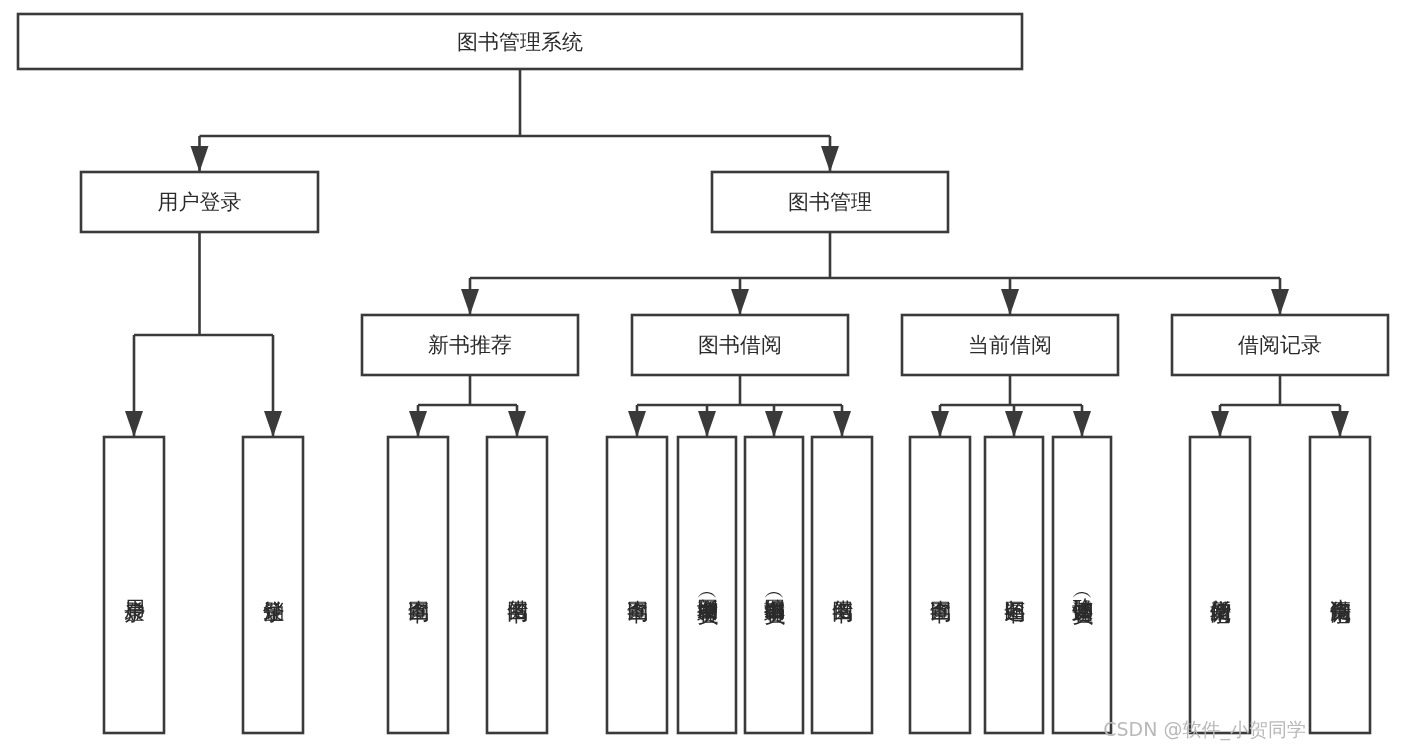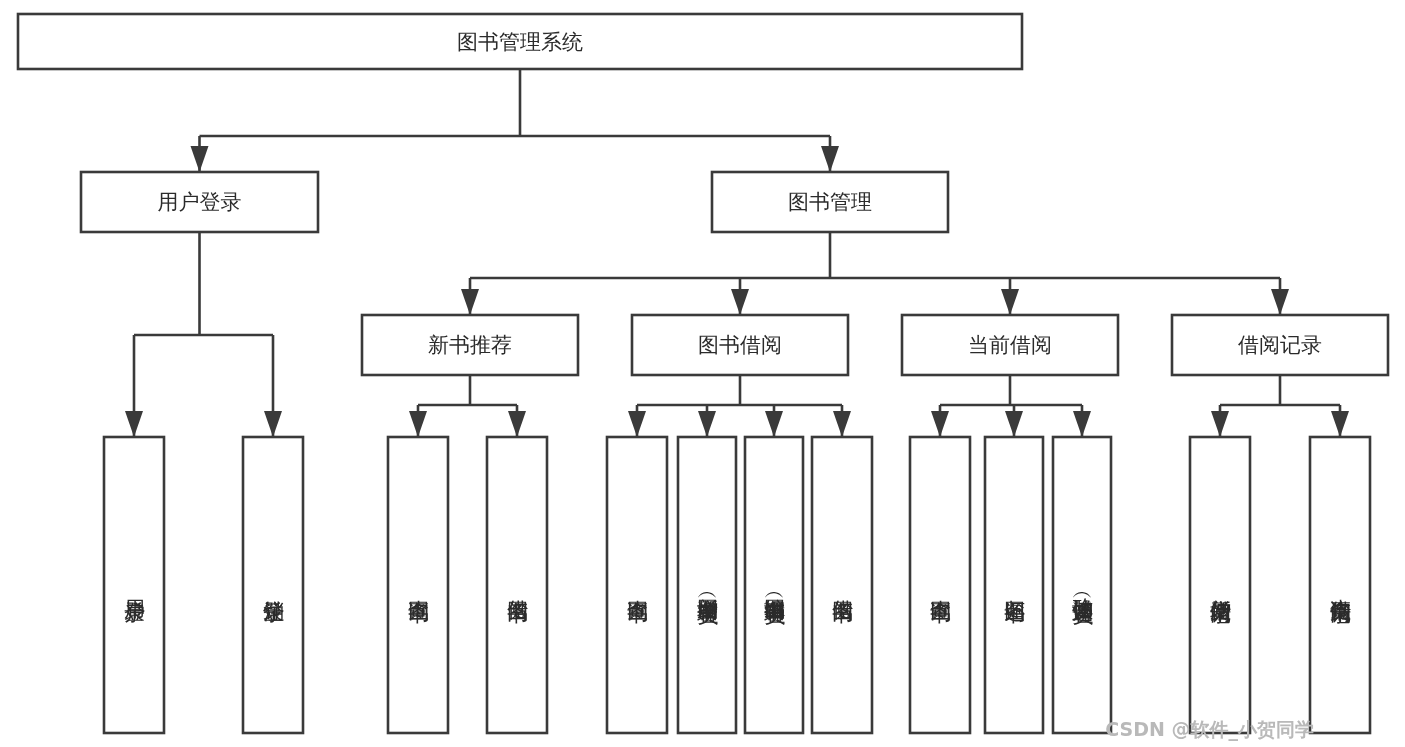--- a/index.html
+++ b/index.html
@@ -10,22 +10,22 @@
   .nodebox{fill:#ffffff;stroke:#3a3a3a;stroke-width:2.6;}
   .conn{stroke:#3a3a3a;stroke-width:2.6;fill:none;stroke-linecap:butt;}
   .arrowhead{fill:#3a3a3a;stroke:none;}
   .lbl-h{font-size:21px;fill:#2b2b2b;text-anchor:middle;dominant-baseline:middle;
          font-family:"DejaVu Sans","Liberation Sans",sans-serif;}
   .vlabel{position:absolute;writing-mode:vertical-rl;text-orientation:upright;
           font-size:21px;line-height:1.22;color:#2b2b2b;letter-spacing:1px;
           display:flex;align-items:center;justify-content:center;
           font-family:"DejaVu Sans","Liberation Sans",sans-serif;
           white-space:pre-wrap;text-align:center;pointer-events:none;}
-  #watermark{position:absolute;right:8px;bottom:4px;font-size:19px;color:#b9b9b9;
-             font-family:"DejaVu Sans","Liberation Sans",sans-serif;white-space:nowrap;font-weight:bold;}
+  #watermark{position:absolute;right:16px;bottom:4px;font-size:19px;color:#b9b9b9;
+             font-family:"DejaVu Sans","Liberation Sans",sans-serif;white-space:nowrap;}
 </style>
 </head>
 <body>
 
 <div id="stage">
 
   <svg id="diagram" viewBox="0 0 1405 747">
     <g id="connectors">
         <line x1="520" y1="69" x2="520" y2="136" class="conn"></line>
         <line x1="199.5" y1="136" x2="830" y2="136" class="conn"></line>

